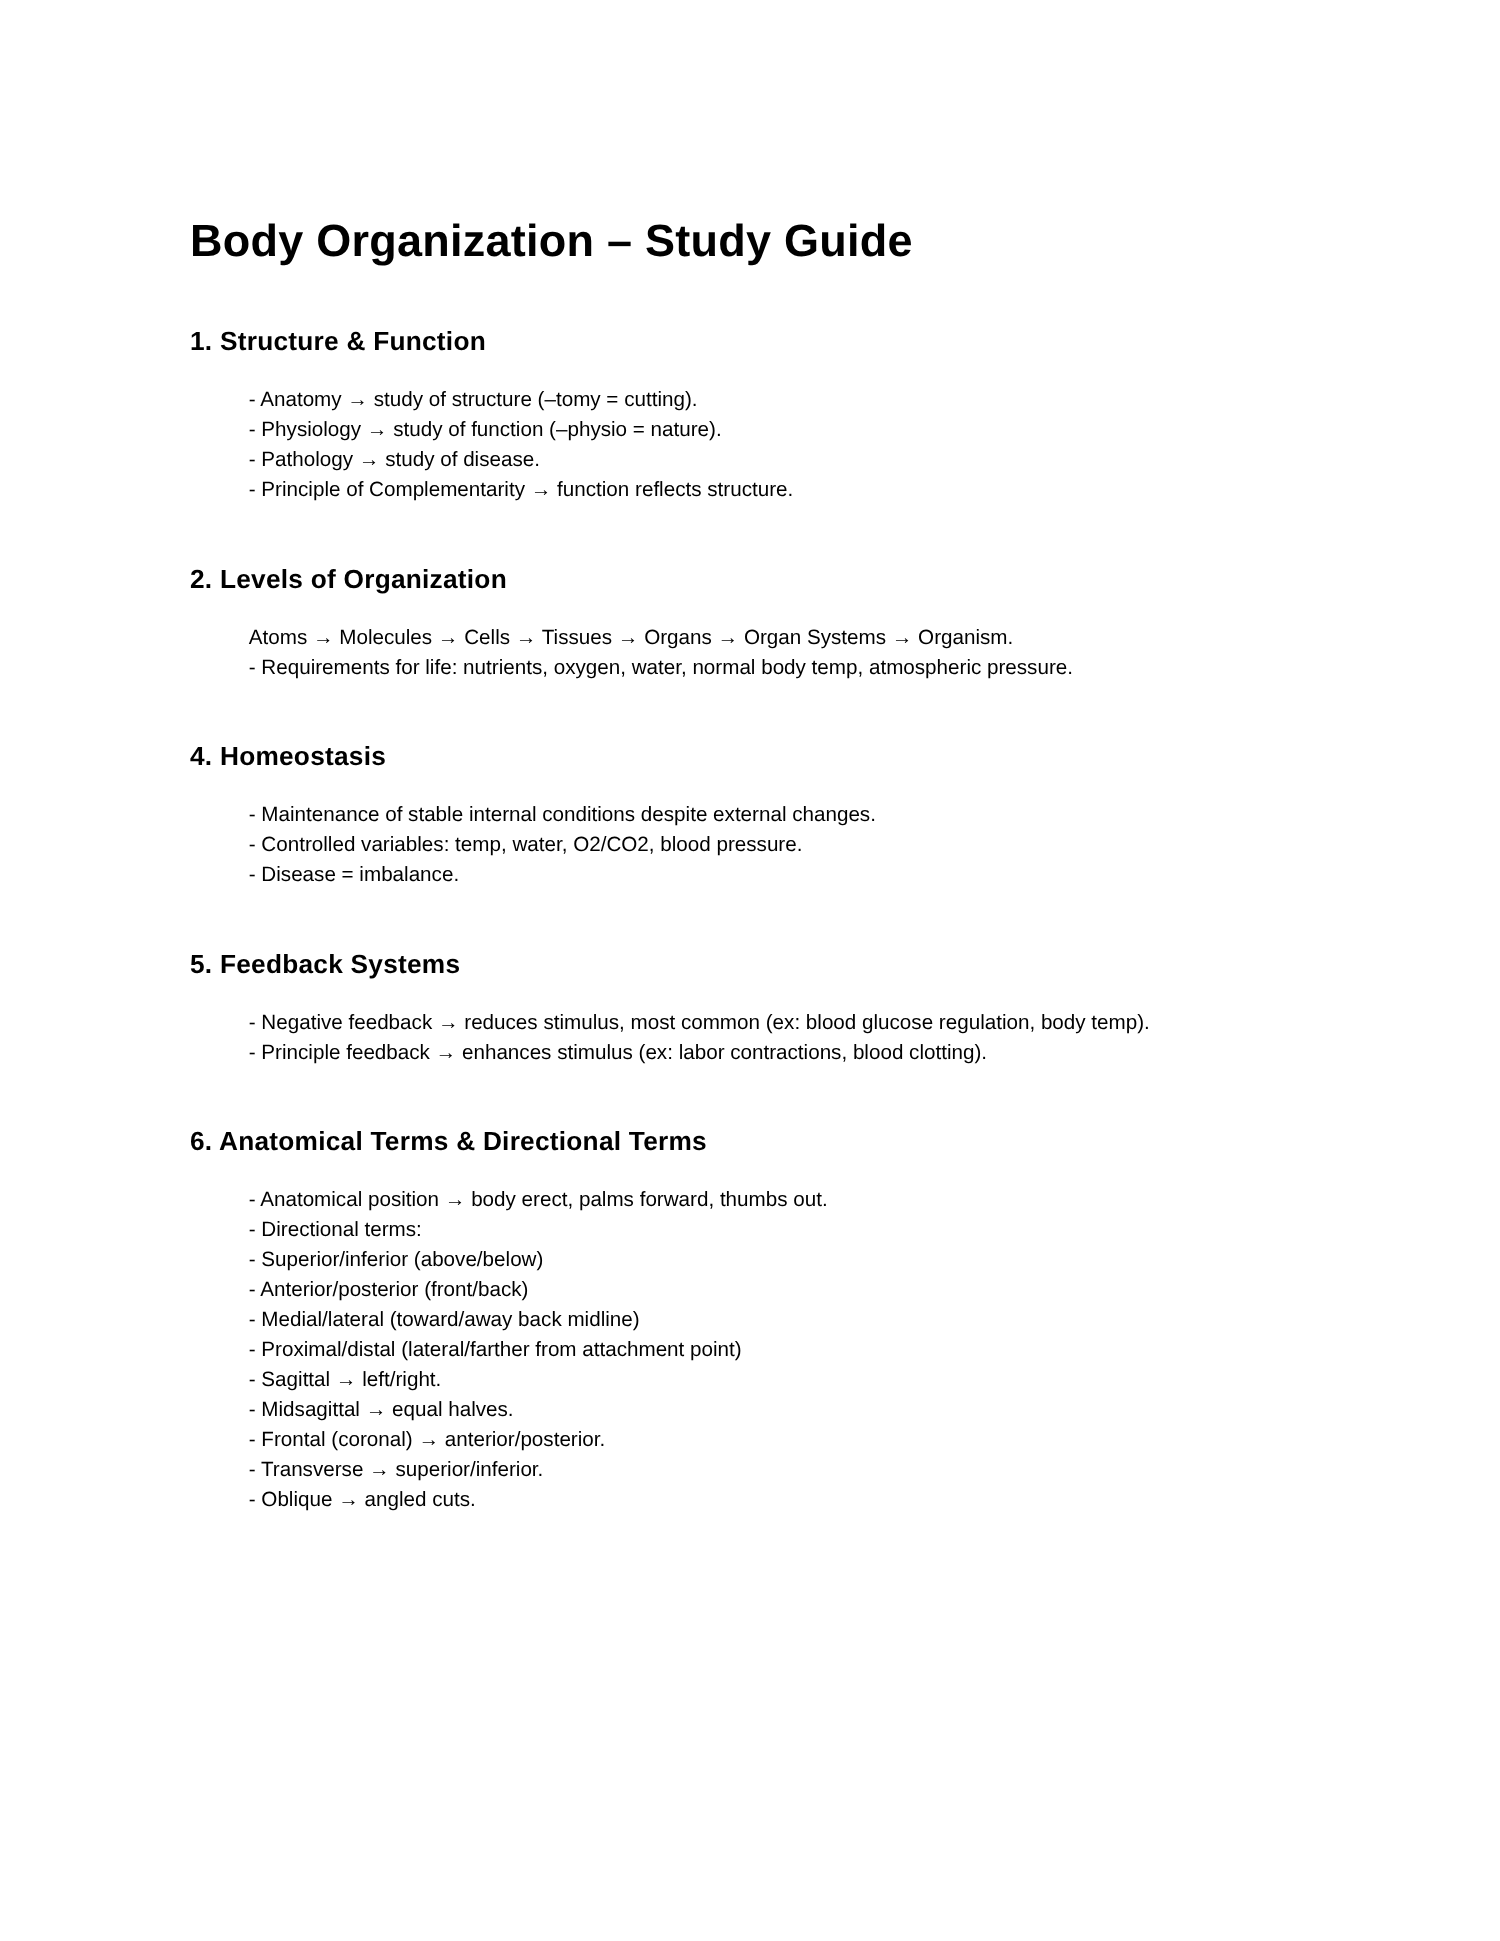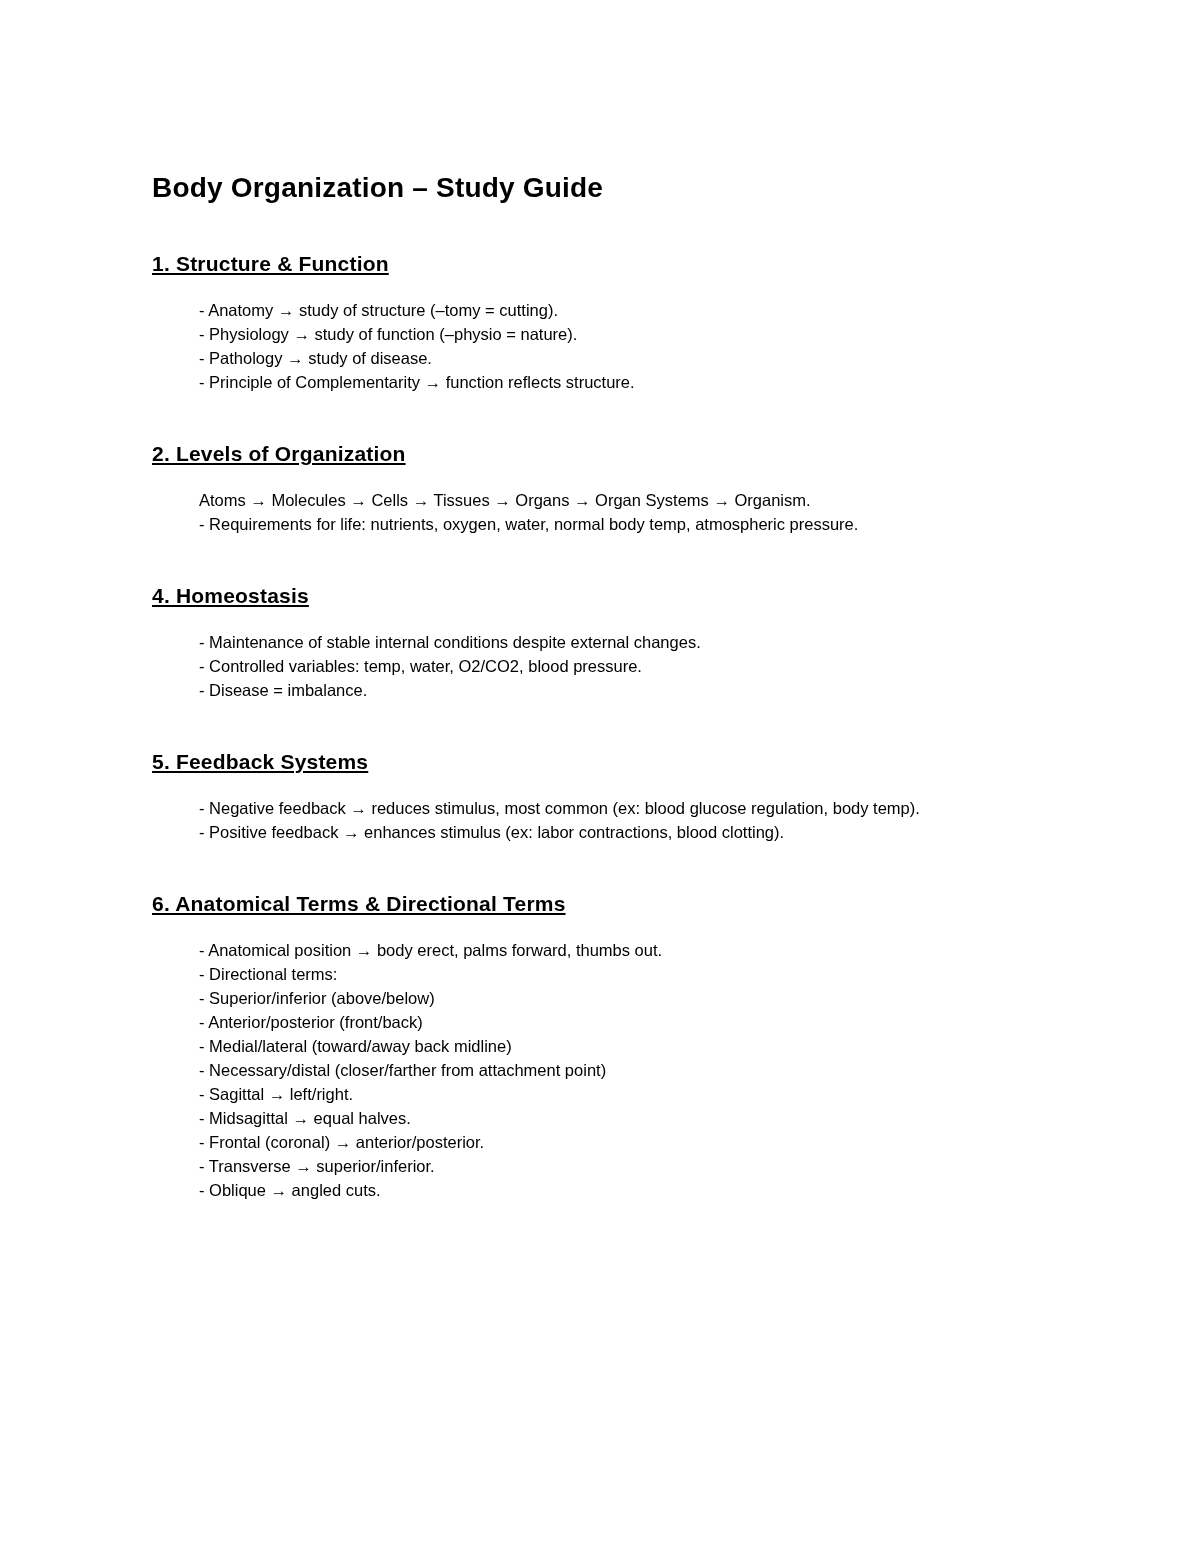--- a/index.html
+++ b/index.html
@@ -11,32 +11,31 @@
     font-family: "Liberation Sans", sans-serif;
   }
   .page {
     width: 1200px;
     min-height: 1553px;
     margin: 0 auto;
     background: #ffffff;
     padding: 172px 152px 120px 152px;
   }
   .doc-title {
-    font-size: 28px;
+    font-size: 36px;
     font-weight: bold;
     margin: 0 0 28px 0;
     letter-spacing: 0.2px;
   }
   .section { margin: 0; }
   .section-heading {
     font-size: 21px;
     font-weight: bold;
     margin: 48px 0 22px 0;
     letter-spacing: 0.2px;
-    text-decoration: underline;
   }
   .section-body { margin: 0; }
   .line {
     font-size: 16.5px;
     line-height: 24px;
     font-weight: normal;
   }
 </style>
 </head>
 <body>
@@ -74,33 +73,33 @@
       <div class="line">- Maintenance of stable internal conditions despite external changes.</div>
       <div class="line">- Controlled variables: temp, water, O2/CO2, blood pressure.</div>
       <div class="line">- Disease = imbalance.</div>
     </div>
   </div>
 
   <div class="section">
     <h2 class="section-heading">5. Feedback Systems</h2>
     <div class="section-body">
       <div class="line">- Negative feedback → reduces stimulus, most common (ex: blood glucose regulation, body temp).</div>
-      <div class="line">- Positive feedback → enhances stimulus (ex: labor contractions, blood clotting).</div>
+      <div class="line">- Principle feedback → enhances stimulus (ex: labor contractions, blood clotting).</div>
     </div>
   </div>
 
   <div class="section">
     <h2 class="section-heading">6. Anatomical Terms &amp; Directional Terms</h2>
     <div class="section-body">
       <div class="line">- Anatomical position → body erect, palms forward, thumbs out.</div>
       <div class="line">- Directional terms:</div>
       <div class="line">- Superior/inferior (above/below)</div>
       <div class="line">- Anterior/posterior (front/back)</div>
       <div class="line">- Medial/lateral (toward/away back midline)</div>
-      <div class="line">- Necessary/distal (closer/farther from attachment point)</div>
+      <div class="line">- Proximal/distal (lateral/farther from attachment point)</div>
     </div>
   </div>
 
   <div class="section">
     <div class="section-body">
       <div class="line">- Sagittal → left/right.</div>
       <div class="line">- Midsagittal → equal halves.</div>
       <div class="line">- Frontal (coronal) → anterior/posterior.</div>
       <div class="line">- Transverse → superior/inferior.</div>
       <div class="line">- Oblique → angled cuts.</div>

